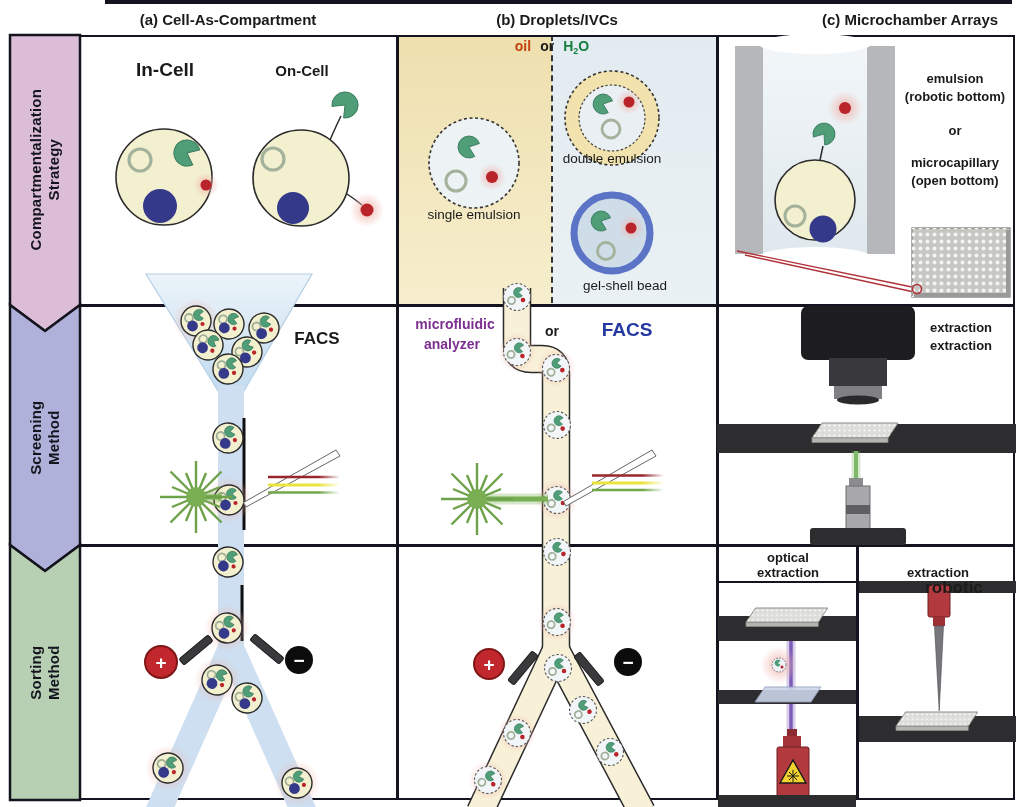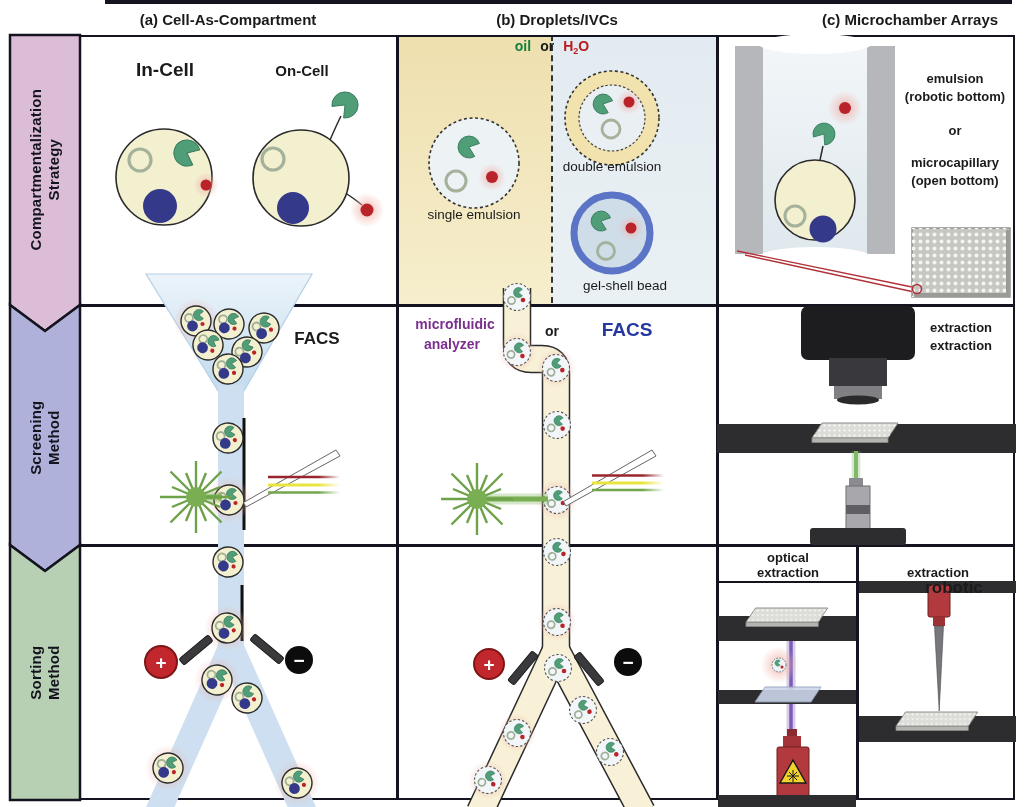--- a/index.html
+++ b/index.html
@@ -362,28 +362,28 @@
     <div class="vtext" style="width:220px;">Screening Method</div>
   </div>
   <div class="vwrap" style="top:545px;height:255px;">
     <div class="vtext" style="width:220px;">Sorting Method</div>
   </div>
 
   <div class="lbl b" style="left:165px;top:70px;font-size:19px;">In-Cell</div>
   <div class="lbl b" style="left:302px;top:70px;font-size:15px;">On-Cell</div>
 
   <div class="lbl b" style="left:552px;top:47px;font-size:14px;display:flex;gap:9px;align-items:baseline;">
-    <span style="color:#15803d;">oil</span>
+    <span style="color:#c2410c;">oil</span>
     <span style="color:#1a1a1a;">or</span>
-    <span style="color:#b91c1c;">
+    <span style="color:#15803d;">
       <span>H</span><sub style="font-size:9px;">2</sub><span>O</span>
     </span>
   </div>
   <div class="lbl" style="left:474px;top:214px;font-size:13.5px;">single emulsion</div>
-  <div class="lbl" style="left:612px;top:166px;font-size:13.5px;">double emulsion</div>
+  <div class="lbl" style="left:612px;top:158px;font-size:13.5px;">double emulsion</div>
   <div class="lbl" style="left:625px;top:285px;font-size:13.5px;">gel-shell bead</div>
 
   <div class="lbl b" style="left:955px;top:78px;font-size:13px;">emulsion</div>
   <div class="lbl b" style="left:955px;top:96px;font-size:13px;">(robotic bottom)</div>
   <div class="lbl b" style="left:955px;top:130px;font-size:13px;">or</div>
   <div class="lbl b" style="left:955px;top:162px;font-size:13px;">microcapillary</div>
   <div class="lbl b" style="left:955px;top:180px;font-size:13px;">(open bottom)</div>
 
   <div class="lbl b" style="left:317px;top:339px;font-size:17px;">FACS</div>
 

